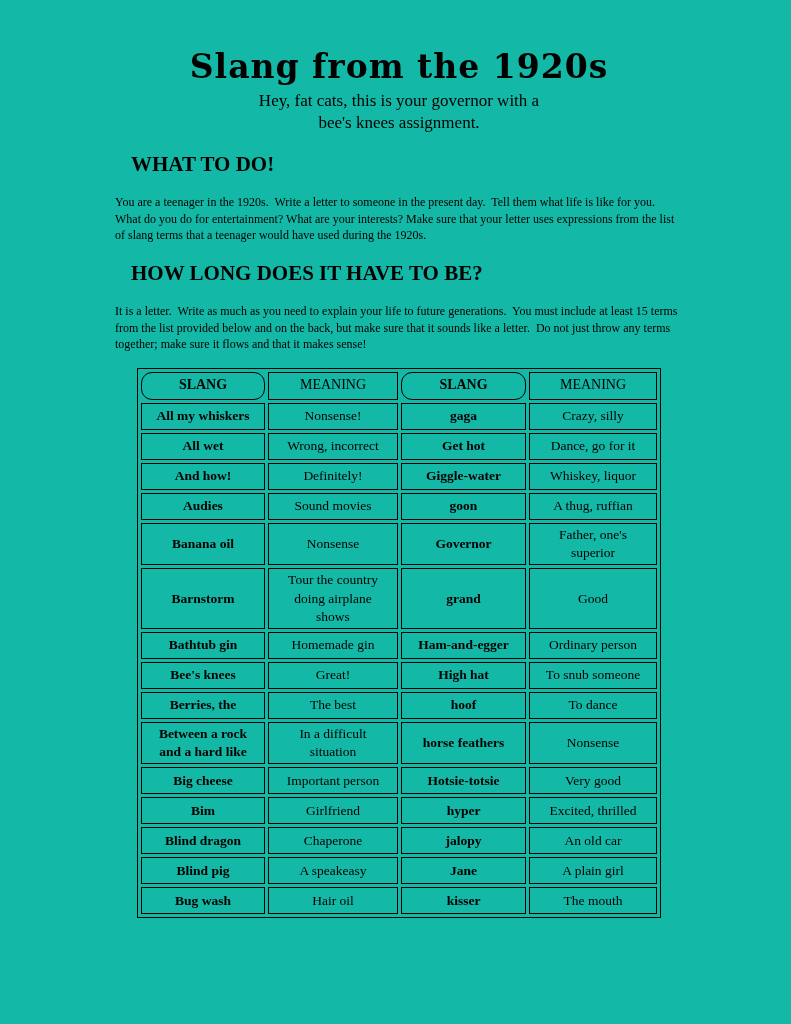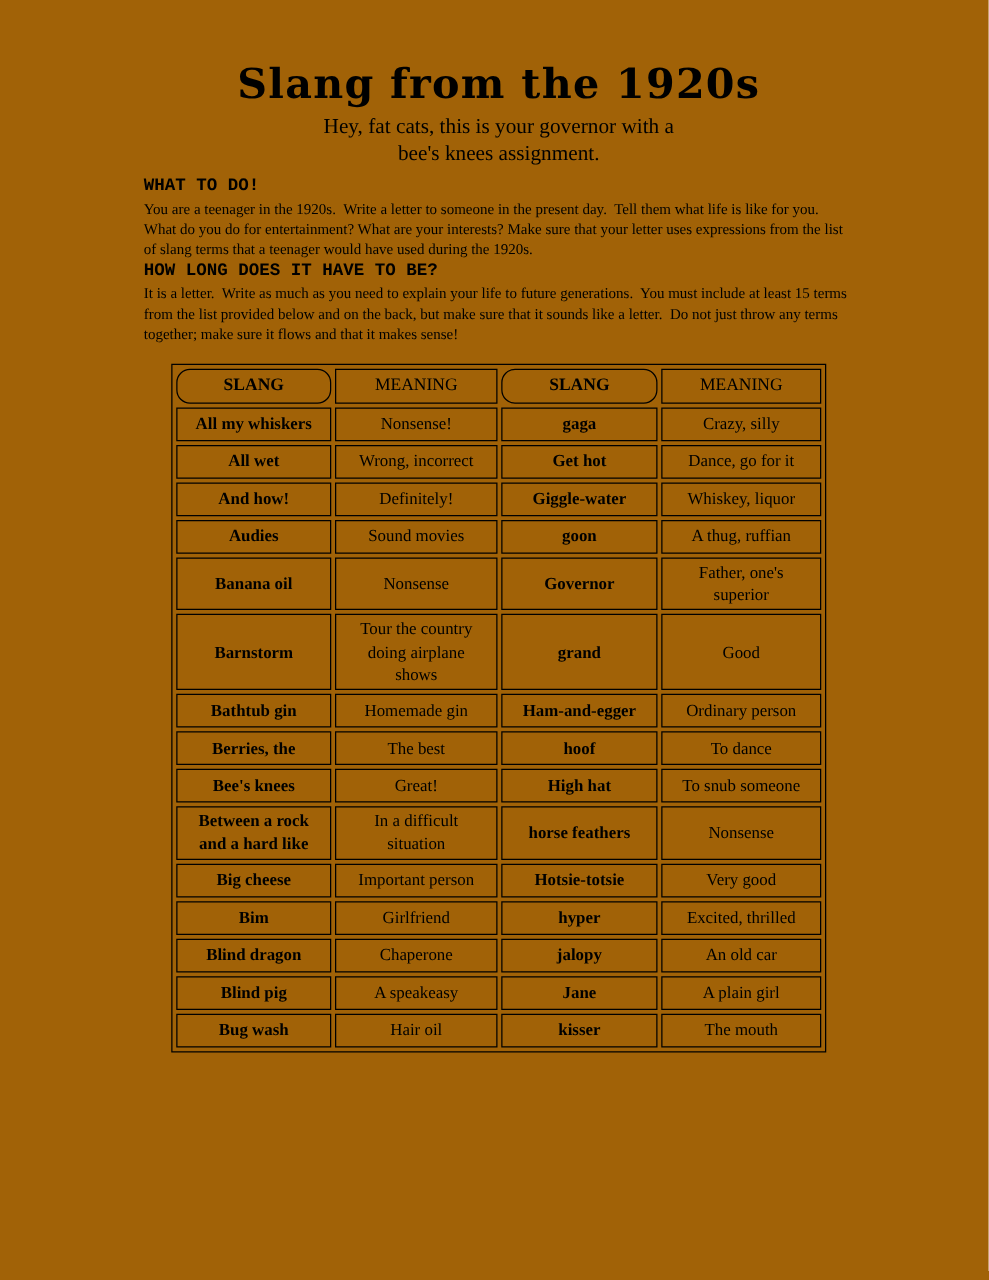--- a/index.html
+++ b/index.html
@@ -1,21 +1,21 @@
 <!DOCTYPE html>
 <html><head>
 <meta charset="utf-8">
 <style>
   * { box-sizing: border-box; }
   html, body { margin: 0; padding: 0; background: #ffffff; }
   .page {
     width: 791px;
     height: 1024px;
     margin: 0 auto;
-    background: #a16207;
+    background: #14b8a6;
     color: #000000;
     font-family: "Liberation Serif", serif;
     padding: 48px 108px 0 115px;
     overflow: hidden;
   }
   .title {
     text-align: center;
     font-family: "DejaVu Serif", serif;
     font-size: 33px;
     font-weight: bold;
@@ -23,25 +23,24 @@
     margin: 0 0 4px 0;
     line-height: 1.15;
   }
   .subtitle {
     text-align: center;
     font-size: 17px;
     line-height: 1.3;
     margin: 0 0 6px 0;
   }
   .section-heading {
-    font-size: 14px;
+    font-size: 21px;
     font-weight: bold;
-    margin: 0;
+    margin: 16px;
     line-height: 1.35;
-    font-family: Liberation Mono, monospace;
   }
   .section-body {
     font-size: 12px;
     margin: 0;
     line-height: 1.35;
     white-space: pre-wrap;
   }
   .slang-table {
     margin: 16px auto 0 auto;
     border-collapse: separate;
@@ -141,32 +140,32 @@
           <td class="slang-cell">grand</td>
           <td class="meaning-cell">Good</td>
         </tr>
         <tr>
           <td class="slang-cell">Bathtub gin</td>
           <td class="meaning-cell">Homemade gin</td>
           <td class="slang-cell">Ham-and-egger</td>
           <td class="meaning-cell">Ordinary person</td>
         </tr>
         <tr>
+          <td class="slang-cell">Bee's knees</td>
+          <td class="meaning-cell">Great!</td>
+          <td class="slang-cell">High hat</td>
+          <td class="meaning-cell">To snub someone</td>
+        </tr>
+        <tr>
           <td class="slang-cell">Berries, the</td>
           <td class="meaning-cell">The best</td>
           <td class="slang-cell">hoof</td>
           <td class="meaning-cell">To dance</td>
         </tr>
         <tr>
-          <td class="slang-cell">Bee's knees</td>
-          <td class="meaning-cell">Great!</td>
-          <td class="slang-cell">High hat</td>
-          <td class="meaning-cell">To snub someone</td>
-        </tr>
-        <tr>
           <td class="slang-cell">Between a rock and a hard like</td>
           <td class="meaning-cell">In a difficult situation</td>
           <td class="slang-cell">horse feathers</td>
           <td class="meaning-cell">Nonsense</td>
         </tr>
         <tr>
           <td class="slang-cell">Big cheese</td>
           <td class="meaning-cell">Important person</td>
           <td class="slang-cell">Hotsie-totsie</td>
           <td class="meaning-cell">Very good</td>

